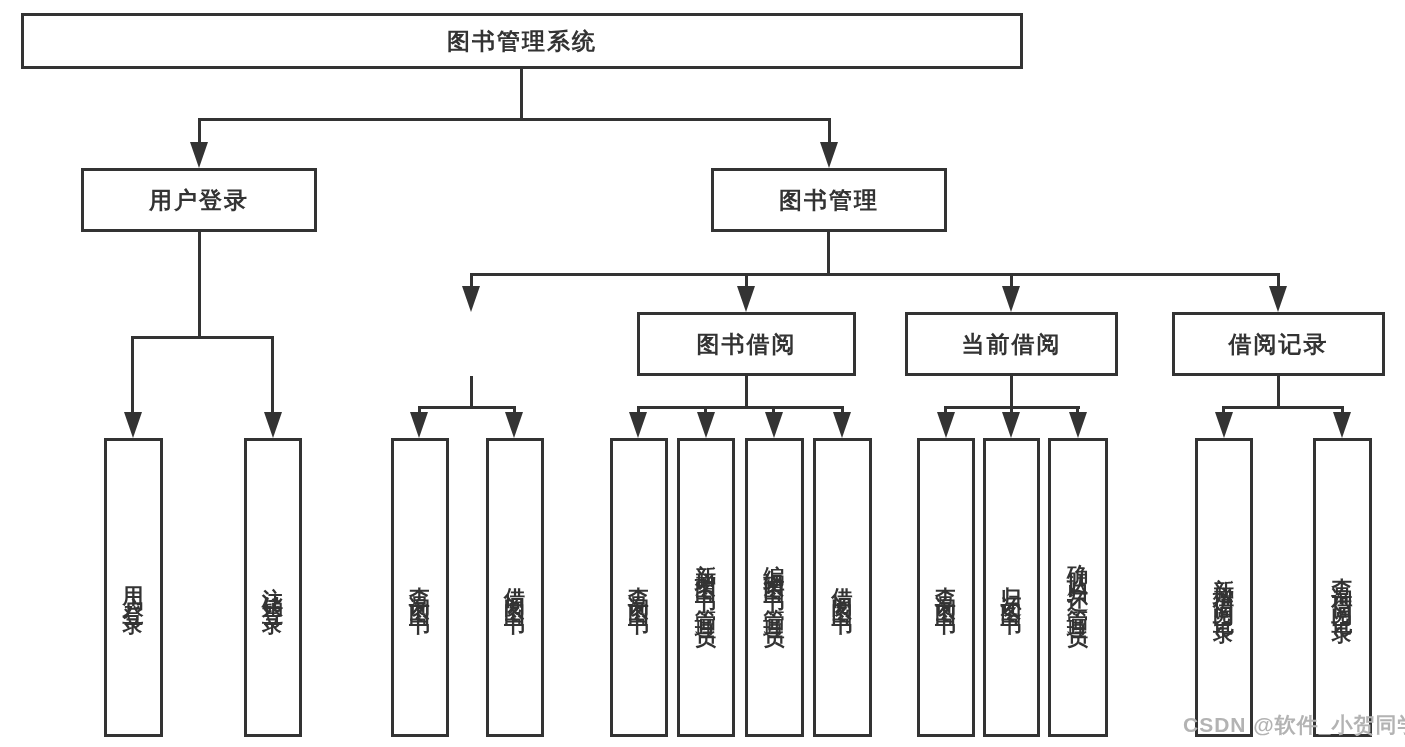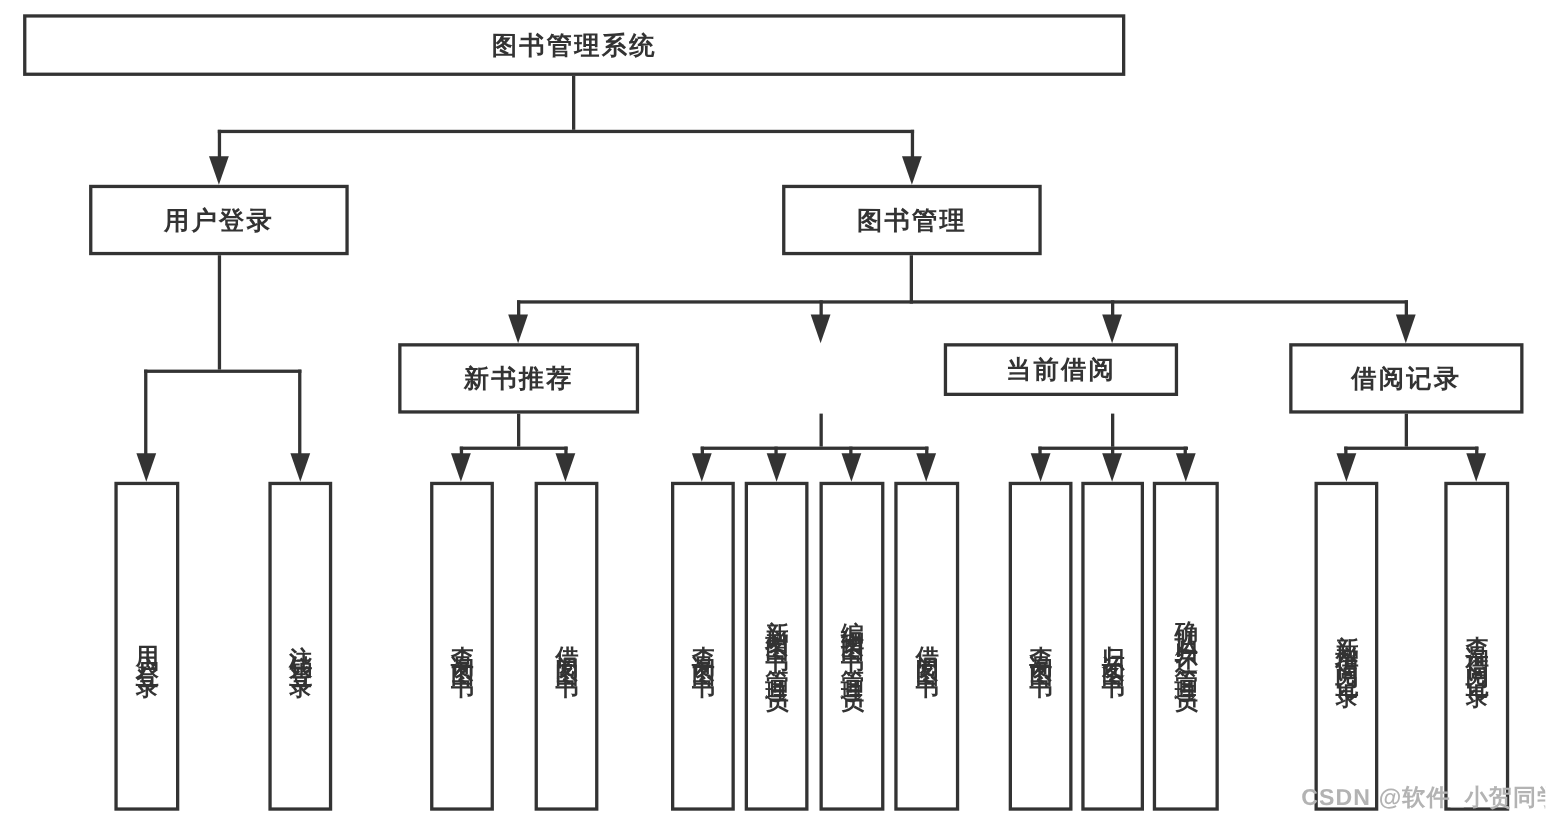--- a/index.html
+++ b/index.html
@@ -30,22 +30,22 @@
 </head>
 <body>
 
 <div id="canvas">
 
   <div class="box" style="left:21px;top:13px;width:1002px;height:56px">图书管理系统</div>
 
   <div class="box" style="left:81px;top:168px;width:236px;height:64px">用户登录</div>
   <div class="box" style="left:711px;top:168px;width:236px;height:64px">图书管理</div>
 
-  <div class="box" style="left:362px;top:312px;width:219px;height:64px">新书推荐</div>
-  <div class="box" style="left:858px;top:312px;width:213px;height:48px">当前借阅</div>
+  <div class="box" style="left:637px;top:312px;width:219px;height:64px">图书借阅</div>
+  <div class="box" style="left:905px;top:312px;width:213px;height:64px">当前借阅</div>
   <div class="box" style="left:1172px;top:312px;width:213px;height:64px">借阅记录</div>
 
   <div class="box vbox" style="left:104px;top:438px;width:59px;height:299px">用户登录</div>
   <div class="box vbox" style="left:244px;top:438px;width:58px;height:299px">注销登录</div>
 
   <div class="box vbox" style="left:391px;top:438px;width:58px;height:299px">查询图书</div>
   <div class="box vbox" style="left:486px;top:438px;width:58px;height:299px">借阅图书</div>
 
   <div class="box vbox" style="left:610px;top:438px;width:58px;height:299px">查询图书</div>
   <div class="box vbox" style="left:677px;top:438px;width:58px;height:299px">新增图书（管理员）</div>

